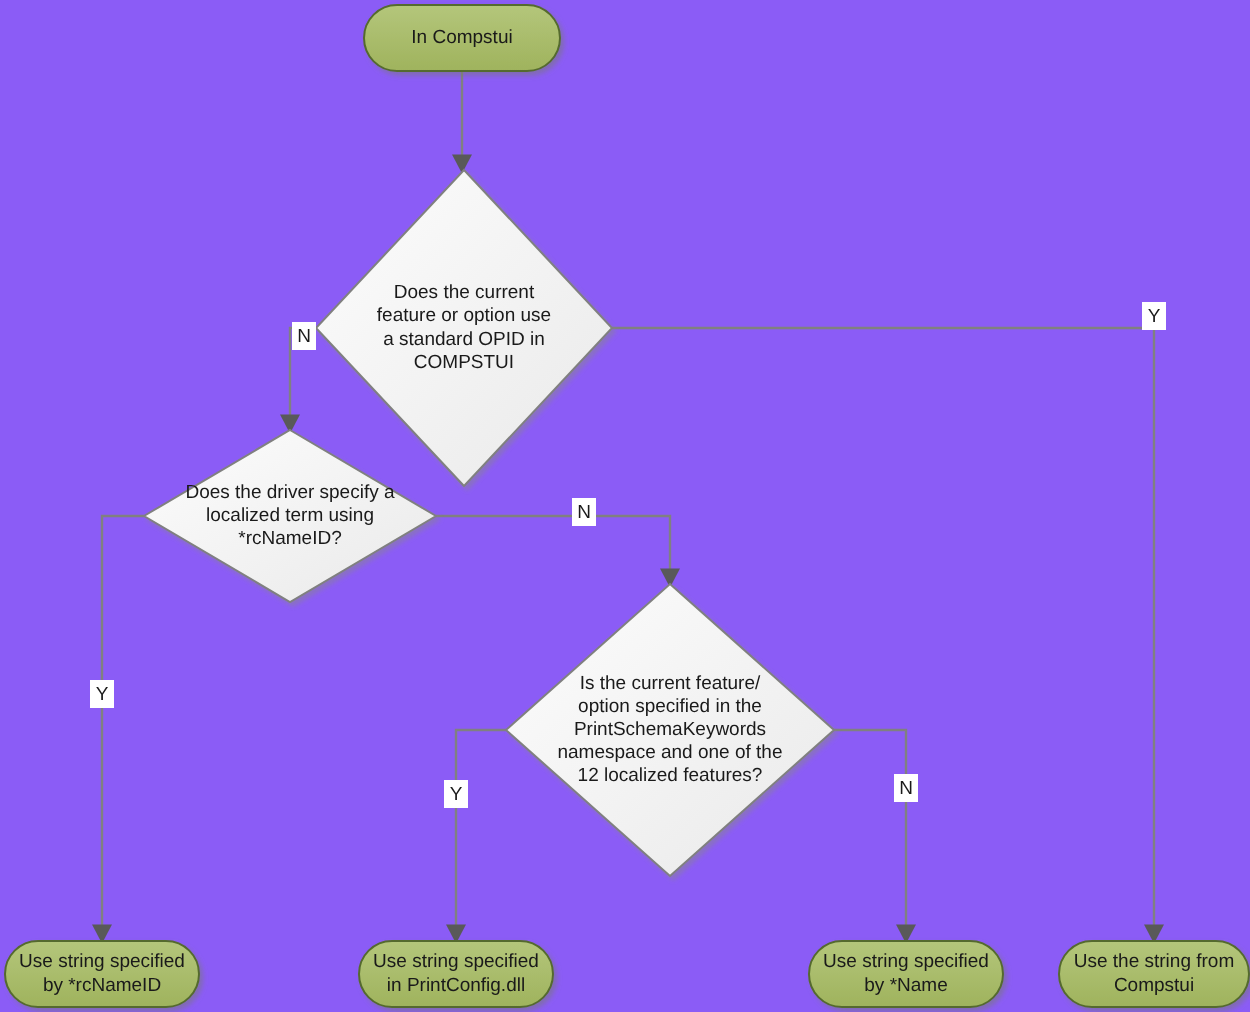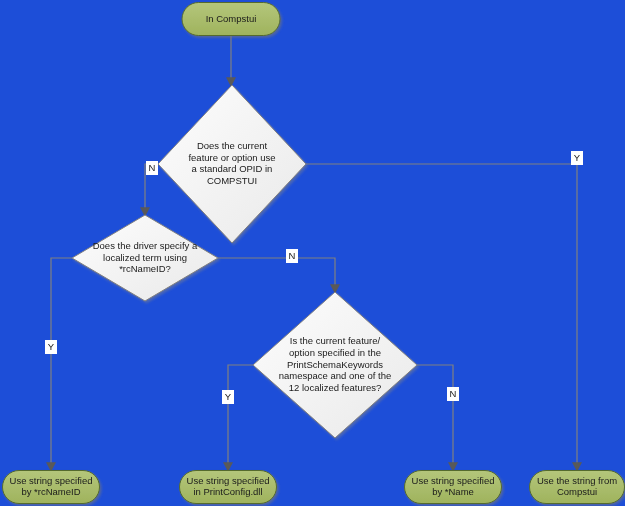--- a/index.html
+++ b/index.html
@@ -10,21 +10,21 @@
   body {
     width: 625px;
     height: 506px;
     font-family: "Liberation Sans", sans-serif;
     overflow: hidden;
   }
   #flowchart-root {
     position: relative;
     width: 625px;
     height: 506px;
-    background: #1d4ed8;
+    background: #8b5cf6;
   }
   svg.chart-canvas {
     position: absolute;
     top: 0;
     left: 0;
     width: 625px;
     height: 506px;
     display: block;
   }
   .node-text {

